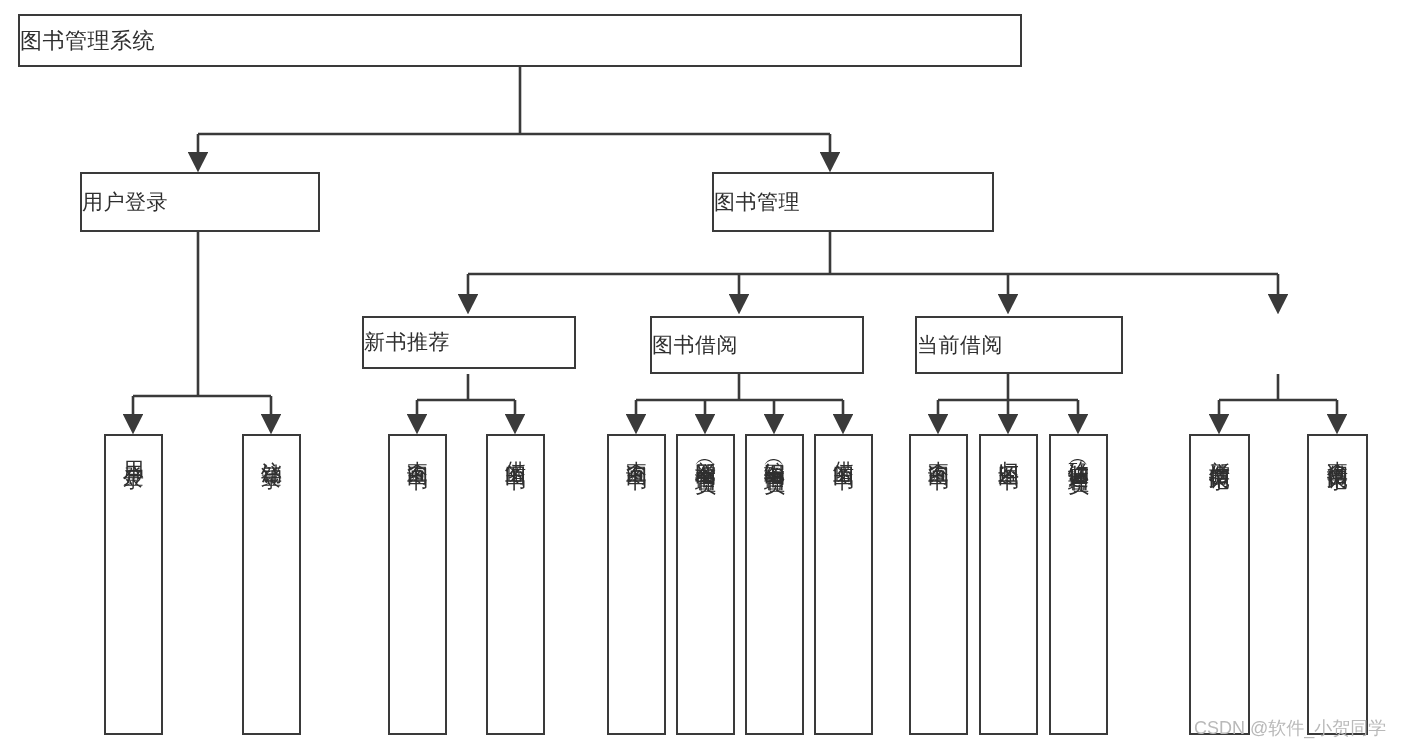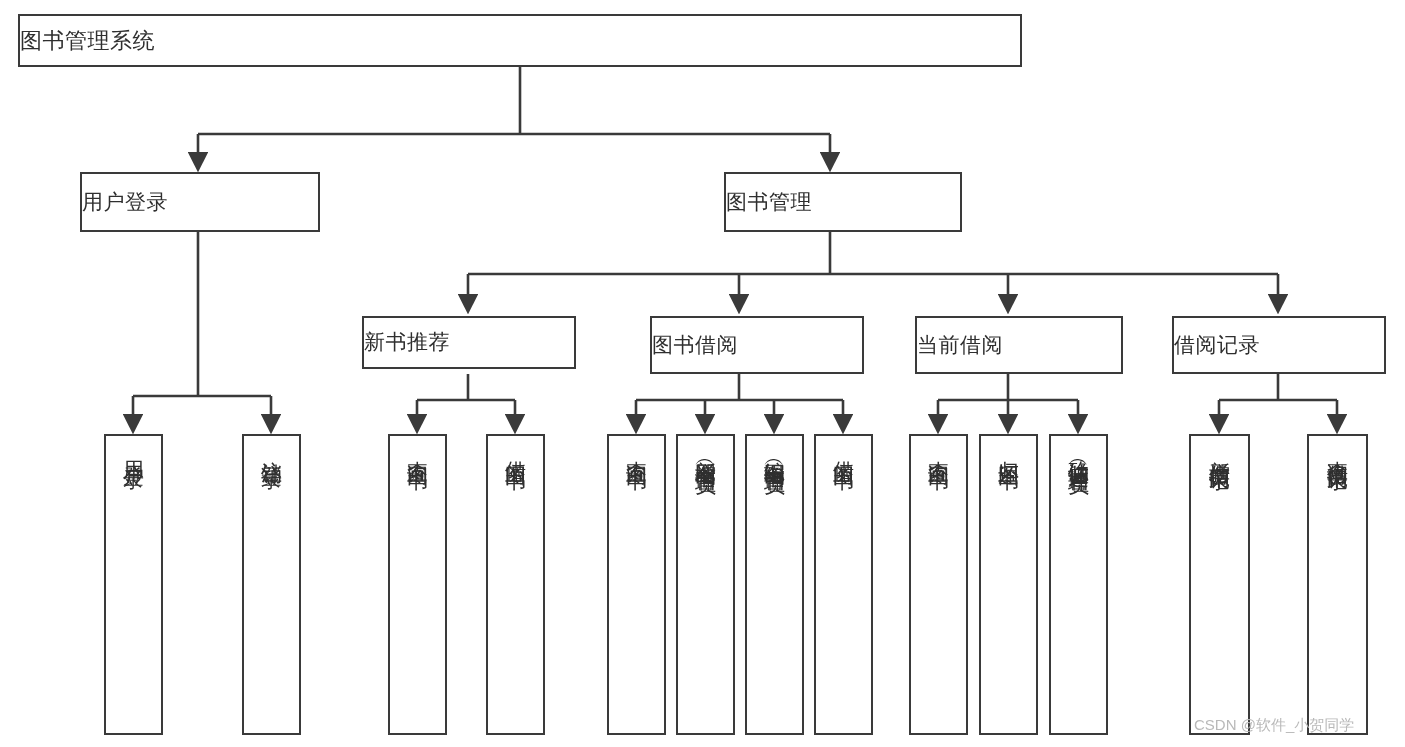--- a/index.html
+++ b/index.html
@@ -62,21 +62,21 @@
     font-size: 21px;
     line-height: 1.15;
     letter-spacing: 3px;
     white-space: nowrap;
   }
   .node.vert.tall .label {
     letter-spacing: 2px;
   }
   .watermark {
     position: absolute;
-    font-size: 15px;
+    font-size: 18px;
     color: #b9b9b9;
     white-space: nowrap;
     user-select: none;
   }
 </style>
 </head>
 <body>
 
 <div id="canvas">
 
@@ -130,36 +130,33 @@
     </g>
   </svg>
 
   <div class="node horiz root" style="left:18px; top:14px; width:1004px; height:53px;">
     <span class="label">图书管理系统</span>
   </div>
 
   <div class="node horiz" style="left:80px; top:172px; width:240px; height:60px;">
     <span class="label">用户登录</span>
   </div>
-  <div class="node horiz" style="left:712px; top:172px; width:238px; height:60px;margin-left:12px;">
+  <div class="node horiz" style="left:712px; top:172px; width:282px; height:60px;">
     <span class="label">图书管理</span>
   </div>
 
   <div class="node horiz" style="left:362px; top:316px; width:214px; height:53px;">
     <span class="label">新书推荐</span>
   </div>
   <div class="node horiz" style="left:650px; top:316px; width:214px; height:58px;">
     <span class="label">图书借阅</span>
   </div>
   <div class="node horiz" style="left:902px; top:316px; width:208px; height:58px;margin-left:13px;">
     <span class="label">当前借阅</span>
   </div>
-  <div class="node horiz" style="left:1172px; top:316px; width:214px; height:58px;">
-    <span class="label">借阅记录</span>
-  </div>
 
   <div class="node vert" style="left:104px; top:434px; width:59px; height:301px;">
     <span class="label">用户登录</span>
   </div>
   <div class="node vert" style="left:242px; top:434px; width:59px; height:301px;">
     <span class="label">注销登录</span>
   </div>
 
   <div class="node vert" style="left:388px; top:434px; width:59px; height:301px;">
     <span class="label">查询图书</span>

